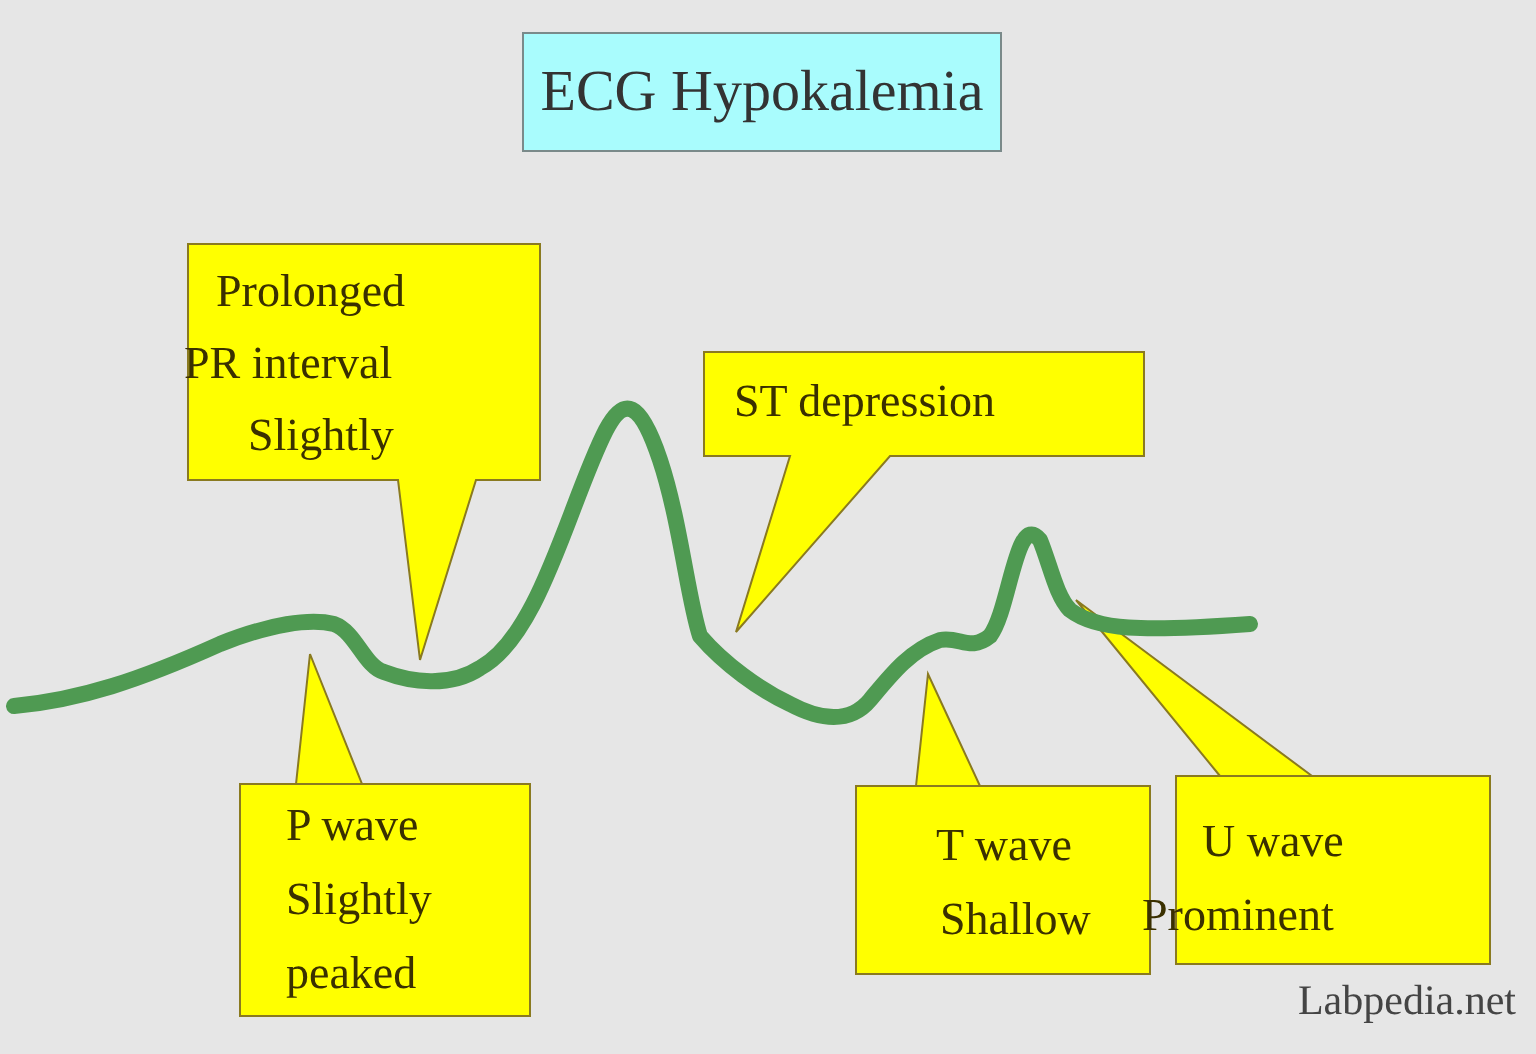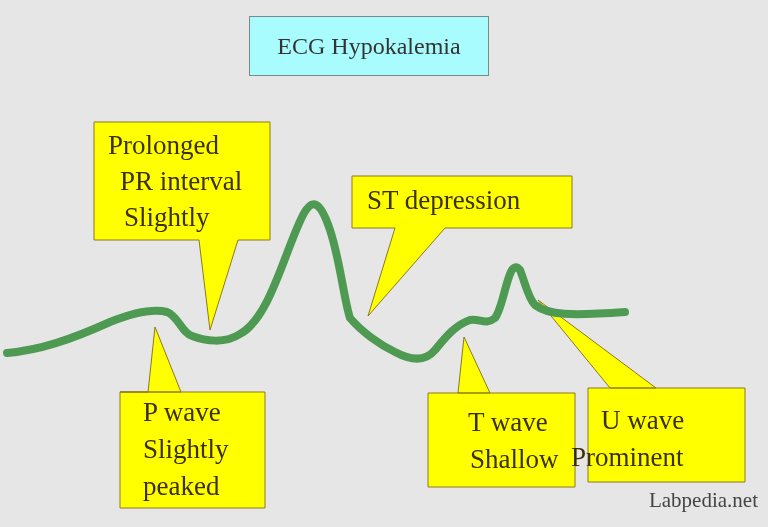--- a/index.html
+++ b/index.html
@@ -1,22 +1,22 @@
 <!DOCTYPE html>
 <html><head>
 <meta charset="utf-8">
 <style>
   html, body { margin:0; padding:0; }
   body { width:768px; height:527px; background:#e6e6e6; position:relative; overflow:hidden;
          font-family:"Liberation Serif", serif; }
   #diagram { position:absolute; left:0; top:0; }
-  .title-box { position:absolute; left:249px; top:16px; width:240px; height:60px; background:#a9fcfd;
+  .title-box { position:absolute; left:261px; top:16px; width:240px; height:60px; background:#a9fcfd;
     border:1px solid #7a8a8a; box-sizing:border-box; display:flex; align-items:center; justify-content:center;
-    font-size:24px; color:#333; }
-  .callout-text { position:absolute; font-size:27px; color:#3a3000; line-height:35px; }
+    font-size:29px; color:#333; }
+  .callout-text { position:absolute; font-size:23px; color:#3a3000; line-height:35px; }
   .watermark { position:absolute; right:10px; top:488px; font-size:21px; color:#444; }
 </style>
 </head>
 <body>
 
 <svg id="diagram" width="768" height="527">
 
   <path d="M94,122 L270,122 L270,240 L238,240 L210,330 L199,240 L94,240 Z" fill="#ffff00" stroke="#8a7a20" stroke-width="1"></path>
 
   <path d="M352,176 L572,176 L572,228 L445,228 L368,316 L395,228 L352,228 Z" fill="#ffff00" stroke="#8a7a20" stroke-width="1"></path>
@@ -32,21 +32,21 @@
        C270,318 285,250 303,215 C312,198 320,200 330,230
        C340,260 344,300 350,318 C362,332 380,345 395,352
        C410,360 425,362 435,350 C445,338 455,325 470,320
        C480,318 485,326 495,318 C505,305 508,255 520,270
        C525,282 528,298 535,305 C548,315 570,316 625,312" fill="none" stroke="#4f9a52" stroke-width="8" stroke-linecap="round" stroke-linejoin="round"></path>
 </svg>
 
 <div class="title-box">ECG Hypokalemia</div>
 
 <div class="callout-text" style="left:108px;top:128px;">Prolonged</div>
-<div class="callout-text" style="left:120px;top:164px;">PR interval</div>
+<div class="callout-text" style="left:92px;top:164px;">PR interval</div>
 <div class="callout-text" style="left:124px;top:200px;">Slightly</div>
 
 <div class="callout-text" style="left:367px;top:183px;text-align:center;">ST depression</div>
 
 <div class="callout-text" style="left:143px;top:395px;">P wave</div>
 <div class="callout-text" style="left:143px;top:432px;">Slightly</div>
 <div class="callout-text" style="left:143px;top:469px;">peaked</div>
 
 <div class="callout-text" style="left:468px;top:405px;">T wave</div>
 <div class="callout-text" style="left:470px;top:442px;">Shallow</div>

